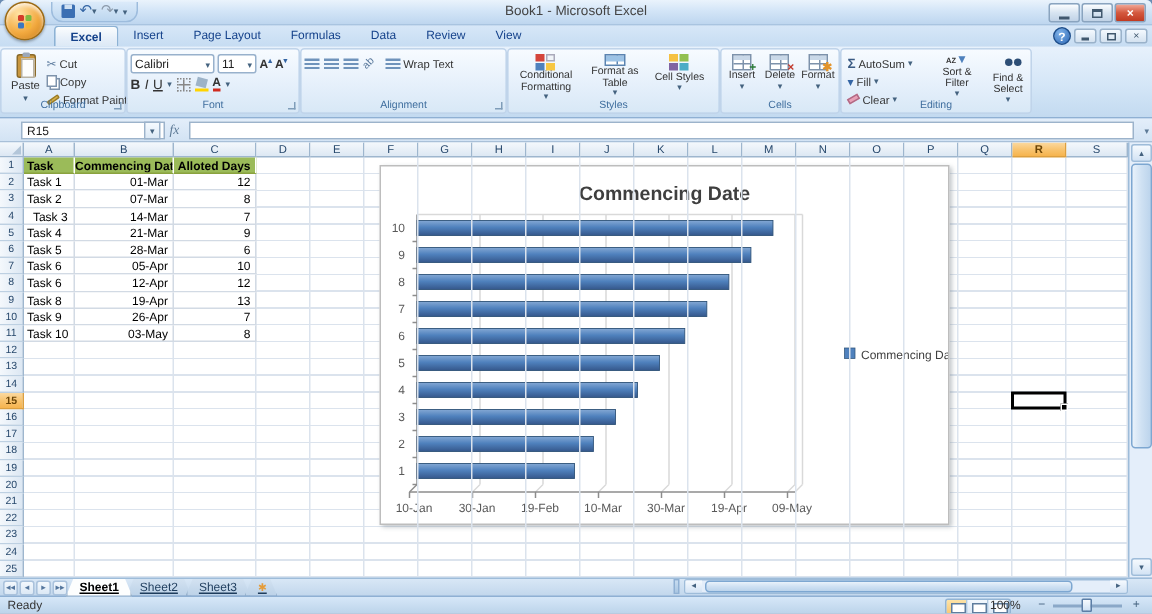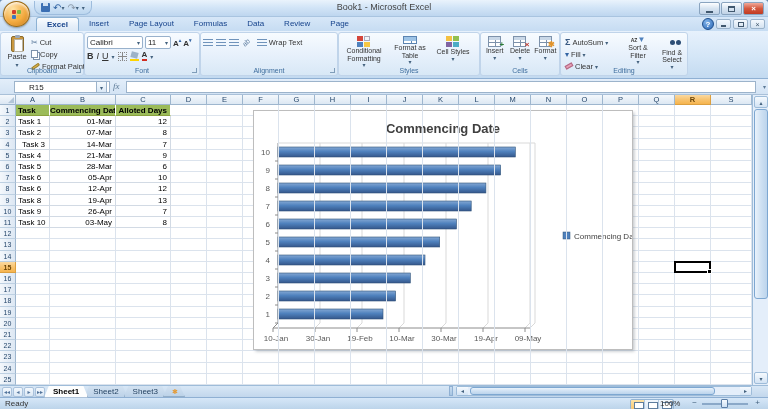--- a/index.html
+++ b/index.html
@@ -122,21 +122,21 @@
   .ic-filldown { color:#3465a4; font-size:8px; }
   .ic-eraser { width:8px; height:4px; background:#e9a0b6; border:1px solid #b06a85; transform:rotate(-30deg); display:inline-block; }
   .ic-az { font-size:5px; font-weight:bold; color:#333; line-height:1; text-align:center; }
   .ic-funnel { color:#4f81bd; font-size:8px; line-height:1; }
   .ic-binoc { width:5px; height:5px; border-radius:50%; background:#2d4e76; box-shadow:6px 0 0 #2d4e76; display:inline-block; }
 
   
   .fbar { position:absolute; left:0; top:79px; width:768px; height:16px;
     background:linear-gradient(#e3eefa,#d3e3f4); border-bottom:1px solid #a9c0d8; display:flex; align-items:center; }
   .namebox { position:absolute; left:14px; top:2px; width:96px; height:12px; background:#fff;
-    border:1px solid #9cb3cb; font-size:8px; padding:1px 14px; color:#222; }
+    border:1px solid #9cb3cb; font-size:8px; padding:1px 3px; color:#222; }
   .namebox-dd { position:absolute; left:96px; top:2px; width:11px; height:12px; background:linear-gradient(#f5fafe,#dce9f6);
     border:1px solid #9cb3cb; font-size:6px; color:#44627f; text-align:center; line-height:12px; }
   .fx { position:absolute; left:113px; top:2px; font-size:9px; font-style:italic; font-family:"Liberation Serif",serif; color:#5d7astro; color:#5d7a96; }
   .ffield { position:absolute; left:126px; top:2px; width:630px; height:12px; background:#fff; border:1px solid #9cb3cb;
     font-size:8px; padding:1px 3px; color:#222; }
   .fbar-chev { position:absolute; right:2px; top:4px; font-size:6px; color:#5d7a96; }
 
   
   .grid { position:absolute; left:0; top:95px; width:752px; height:290px; background:#fff; overflow:hidden; }
   .corner { position:absolute; left:0; top:0; width:16px; height:10px; background:linear-gradient(#f4f8fc,#dce7f3);
@@ -169,21 +169,21 @@
     border:1px solid #9ebcd9; border-radius:2px; font-size:6px; color:#44627f; text-align:center; line-height:12px; }
   .vs-thumb { position:absolute; left:1px; top:14px; width:14px; height:190px; border:1px solid #7da7d1; border-radius:3px;
     background:linear-gradient(to right,#e9f2fb,#cfe1f3 50%,#bcd4ec); }
 
   
   .tabbar { position:absolute; left:0; top:385px; width:768px; height:12px; background:linear-gradient(#d8e7f6,#c2d7ec); border-top:1px solid #9ebcd9; display:flex; align-items:center; }
   .nav-btns { display:flex; gap:1px; padding-left:2px; }
   .nav-b { width:10px; height:10px; font-size:6px; color:#54759c; background:linear-gradient(#f3f8fd,#dbe8f5); border:1px solid #aac2dc; border-radius:2px; text-align:center; line-height:9px; }
   #sheet-tabs { display:flex; margin-left:3px; height:12px; }
   .stab { padding:1px 8px 0; font-size:8px; color:#1e3c5c; background:linear-gradient(#d3e2f1,#bcd2e8); border:1px solid #93aec9; border-top:none;
-    clip-path:polygon(5px 0, calc(100% - 5px) 0, 100% 100%, 0 100%); margin-left:-4px; }
+    clip-path:polygon(5px 0, calc(100% - 5px) 0, 100% 100%, 0 100%); margin-left:-4px;text-decoration:underline; }
   .stab.active { background:#fdfefe; font-weight:bold; color:#000; z-index:2; }
   .stab.insert { width:22px; position:relative; }
   .ins-star { color:#e59b37; font-size:7px; line-height:9px; }
   .hscroll { position:absolute; left:456px; top:386px; width:296px; height:10px; background:#e4eefa; border:1px solid #9ebcd9; border-radius:2px; }
   .hs-btn { position:absolute; top:0; width:11px; height:8px; font-size:6px; color:#44627f; text-align:center; line-height:8px; background:linear-gradient(#f6fafe,#d3e3f4); }
   .hs-thumb { position:absolute; left:13px; top:0; width:245px; height:8px; border:1px solid #7da7d1; border-radius:3px;
     background:linear-gradient(#e9f2fb,#cfe1f3 50%,#bcd4ec); }
   .tab-split { position:absolute; left:449px; top:386px; width:4px; height:10px; background:linear-gradient(#c8dcf0,#a9c6e2); border:1px solid #8fb0d3; }
 
   
@@ -243,21 +243,21 @@
   </div>
 
   <div class="tabstrip">
     <div id="ribbon-tabs">
         <span class="rtab active">Excel</span>
         <span class="rtab">Insert</span>
         <span class="rtab">Page Layout</span>
         <span class="rtab">Formulas</span>
         <span class="rtab">Data</span>
         <span class="rtab">Review</span>
-        <span class="rtab">Page</span>
+        <span class="rtab">View</span>
       </div>
     <div class="ribbon-right">
       <span class="help-btn">?</span>
       <span class="wb-btn">
           <span class="ic-min2"></span>
         </span>
       <span class="wb-btn">
           <span class="ic-max2"></span>
         </span>
       <span class="wb-btn">×</span>

